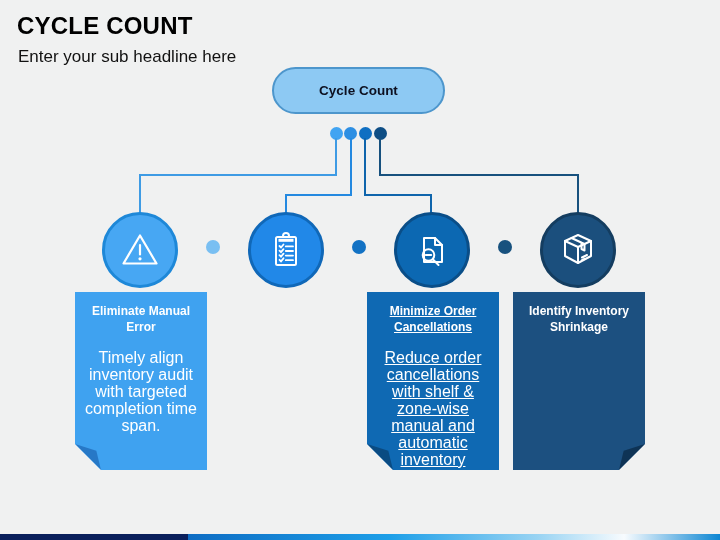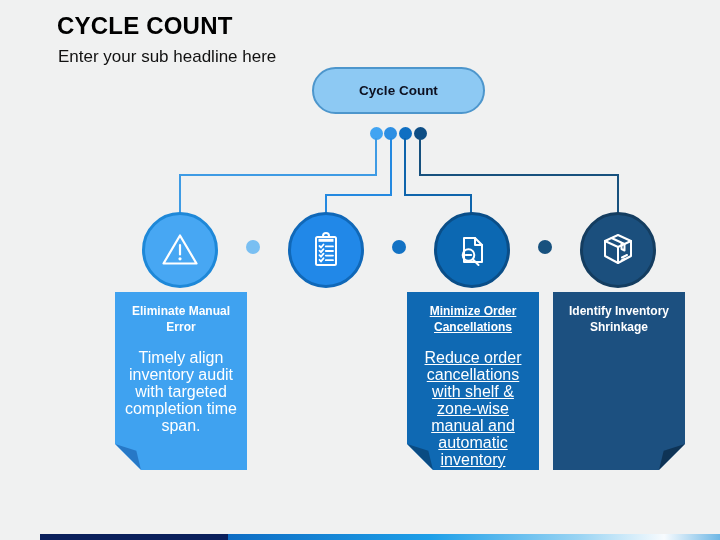--- a/index.html
+++ b/index.html
@@ -1,21 +1,21 @@
 <!DOCTYPE html>
 <html><head>
 <meta charset="utf-8">
 <style>
   html,body{margin:0;padding:0;}
   body{
     width:720px;height:540px;position:relative;overflow:hidden;
     background:#f0f1f1;
     font-family:"Liberation Sans", sans-serif;
   }
-  .slide{position:absolute;inset:0;margin-left:40px;}
+  .slide{position:absolute;inset:0;}
   .title{
     position:absolute;left:17px;top:12px;
     font-size:24px;font-weight:700;color:#000;letter-spacing:.2px;
   }
   .subtitle{
     position:absolute;left:18px;top:47px;
     font-size:17px;color:#121212;
   }
   .hub-pill{
     position:absolute;left:272px;top:67px;width:173px;height:47px;

